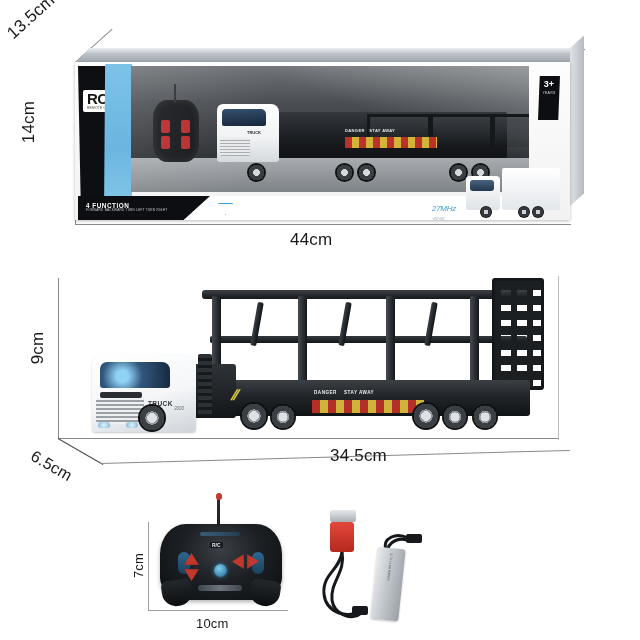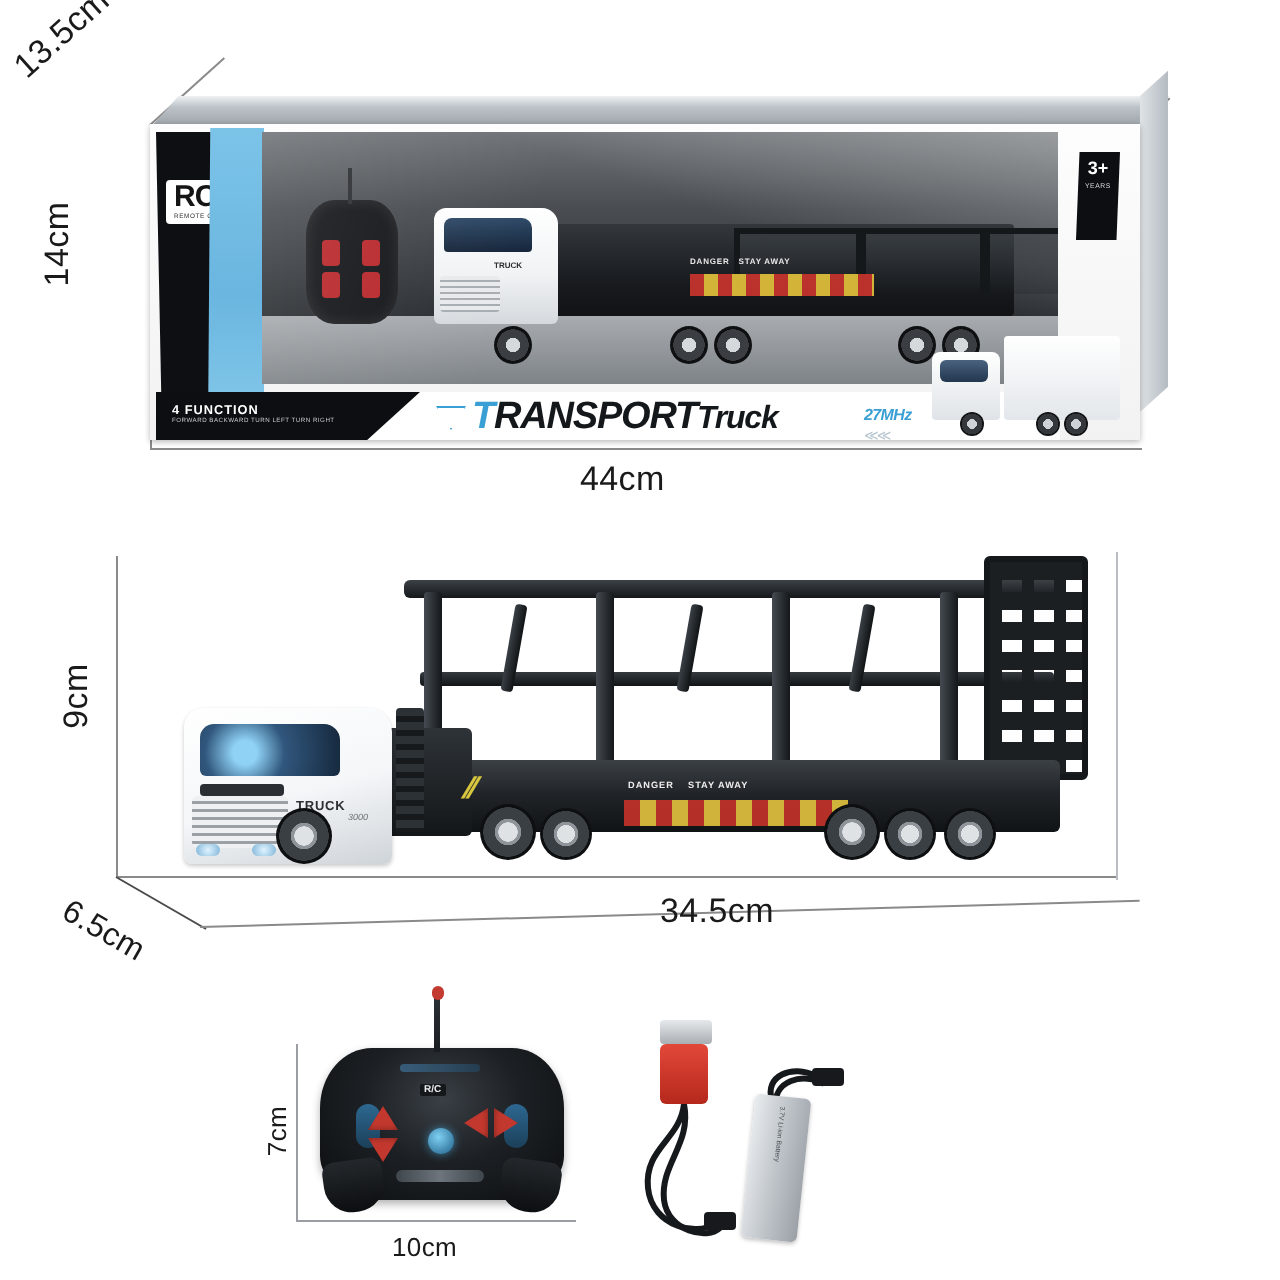--- a/index.html
+++ b/index.html
@@ -206,21 +206,21 @@
     font-size: 19px; font-weight: bold; font-style: italic;
     letter-spacing: -.6px; line-height: 22px; white-space: nowrap;
   }
   .t-blue { color:#3a9fd4; }
   .t-dark { color:#15181b; }
   .t-script { font-size: 16px; font-style: italic; color:#15181b; }
 
   .pkg-freq {
     position: absolute; left: 432px; top: 198px; line-height: 1;
   }
-  .freq-num { font-size: 8px; font-weight: bold; font-style: italic; color:#3a9fd4; letter-spacing:-.3px;}
+  .freq-num { font-size: 8px; font-weight: normal; font-style: italic; color:#3a9fd4; letter-spacing:-.3px;}
   .freq-chev { font-size: 7px; color:#b9c6cf; letter-spacing:-1px; display:block; margin-top:1px;}
 
   
   .pkg-minitruck { position:absolute; left: 466px; top: 168px; width: 98px; height: 52px; }
   .mt-cab {
     position:absolute; left:0; top:8px; width:34px; height:34px;
     background: linear-gradient(180deg,#ffffff,#dfe3e7); border-radius:4px 4px 2px 2px;
   }
   .mt-cab .w { position:absolute; left:4px; top:4px; width:24px; height:11px;
     background: linear-gradient(180deg,#49627f,#22374f); border-radius:3px; }
@@ -494,23 +494,20 @@
       <span class="age-sub">YEARS</span>
     </div>
 
     <div class="pkg-titlebar">
       <div class="blk"></div>
       <div class="fn">
         <span class="fn-main">4 FUNCTION</span>
         <span class="fn-sub">FORWARD  BACKWARD  TURN LEFT  TURN RIGHT</span>
       </div>
       <div class="tri-shape"></div>
-      <div class="pkg-title-text">
-        <span class="t-blue">T</span><span class="t-dark">RANSPORT</span><span class="t-script">Truck</span>
-      </div>
     </div>
 
     <div class="pkg-freq">
       <span class="freq-num">27MHz</span>
       <span class="freq-chev">≪≪</span>
     </div>
 
     <div class="pkg-minitruck">
       <div class="mt-box"></div>
       <div class="mt-cab">

